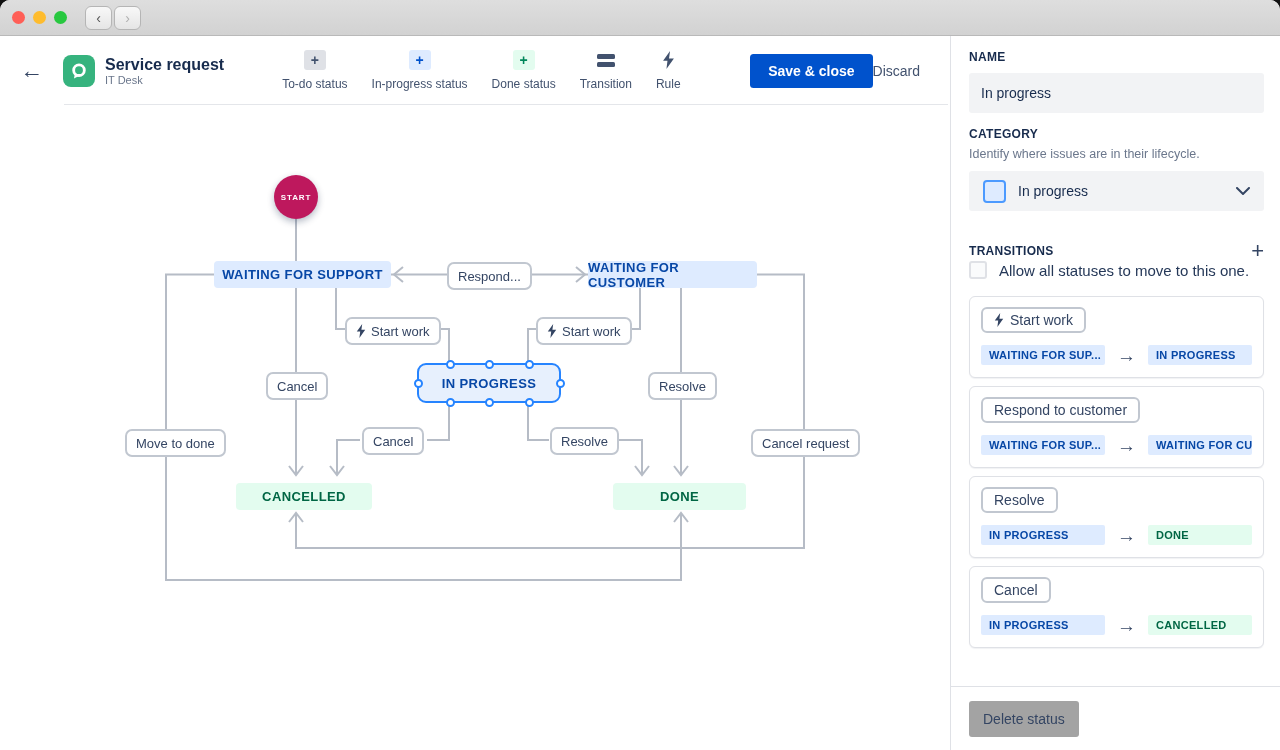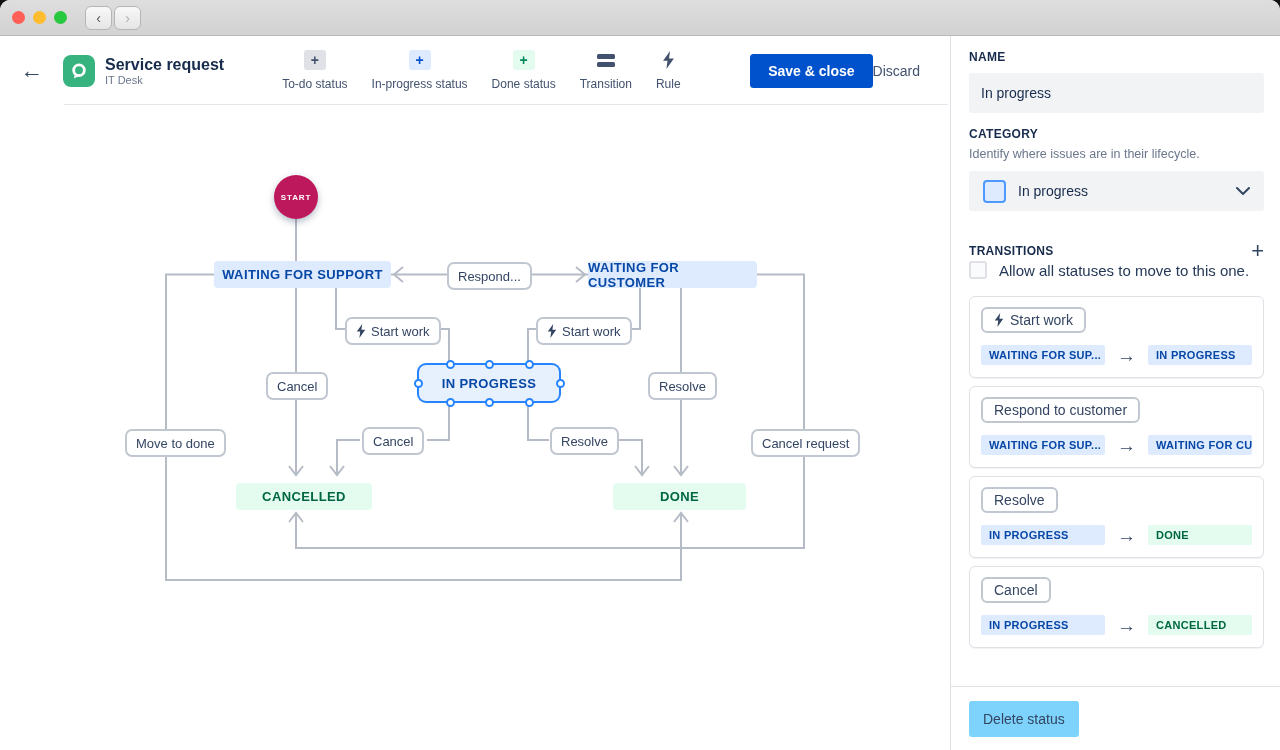--- a/index.html
+++ b/index.html
@@ -86,21 +86,21 @@
   .card{background:#fff;border:1px solid #DFE1E6;border-radius:6px;box-shadow:0 1px 1px rgba(9,30,66,.06);padding:10px 11px 12px;cursor:pointer;}
   .namechip{display:inline-flex;align-items:center;gap:6px;border:2px solid #C1C7D0;border-radius:6px;padding:3px 11px;font-size:14px;color:#344563;background:#fff;}
   .chiprow{margin-top:12px;display:flex;align-items:center;}
   .chip{font-size:11px;font-weight:700;letter-spacing:.3px;border-radius:2px;padding:4px 8px;white-space:nowrap;overflow:hidden;}
   .chip.blue{background:#DEEBFF;color:#0747A6;}
   .chip.green{background:#E3FCEF;color:#006644;}
   .chip.from{width:124px;flex:none;}
   .chip.to{flex:1;margin-left:12px;}
   .cardarrow{font-size:19px;color:#344563;margin-left:12px;line-height:1;}
   .sb-footer{position:absolute;left:0;right:0;bottom:0;height:64px;background:#fff;border-top:1px solid #DFE1E6;display:flex;align-items:center;padding:0 16px 0 18px;}
-  .deletebtn{background:#7dd3fc;border:none;border-radius:3px;padding:10px 14px;font-size:14px;color:#344563;cursor:pointer;}
+  .deletebtn{background:#a3a3a3;border:none;border-radius:3px;padding:10px 14px;font-size:14px;color:#344563;cursor:pointer;}
 </style>
 </head>
 <body>
 
 <div class="window">
 
   <div class="chrome">
     <div class="lights">
       <span class="light red"></span>
       <span class="light yellow"></span>

